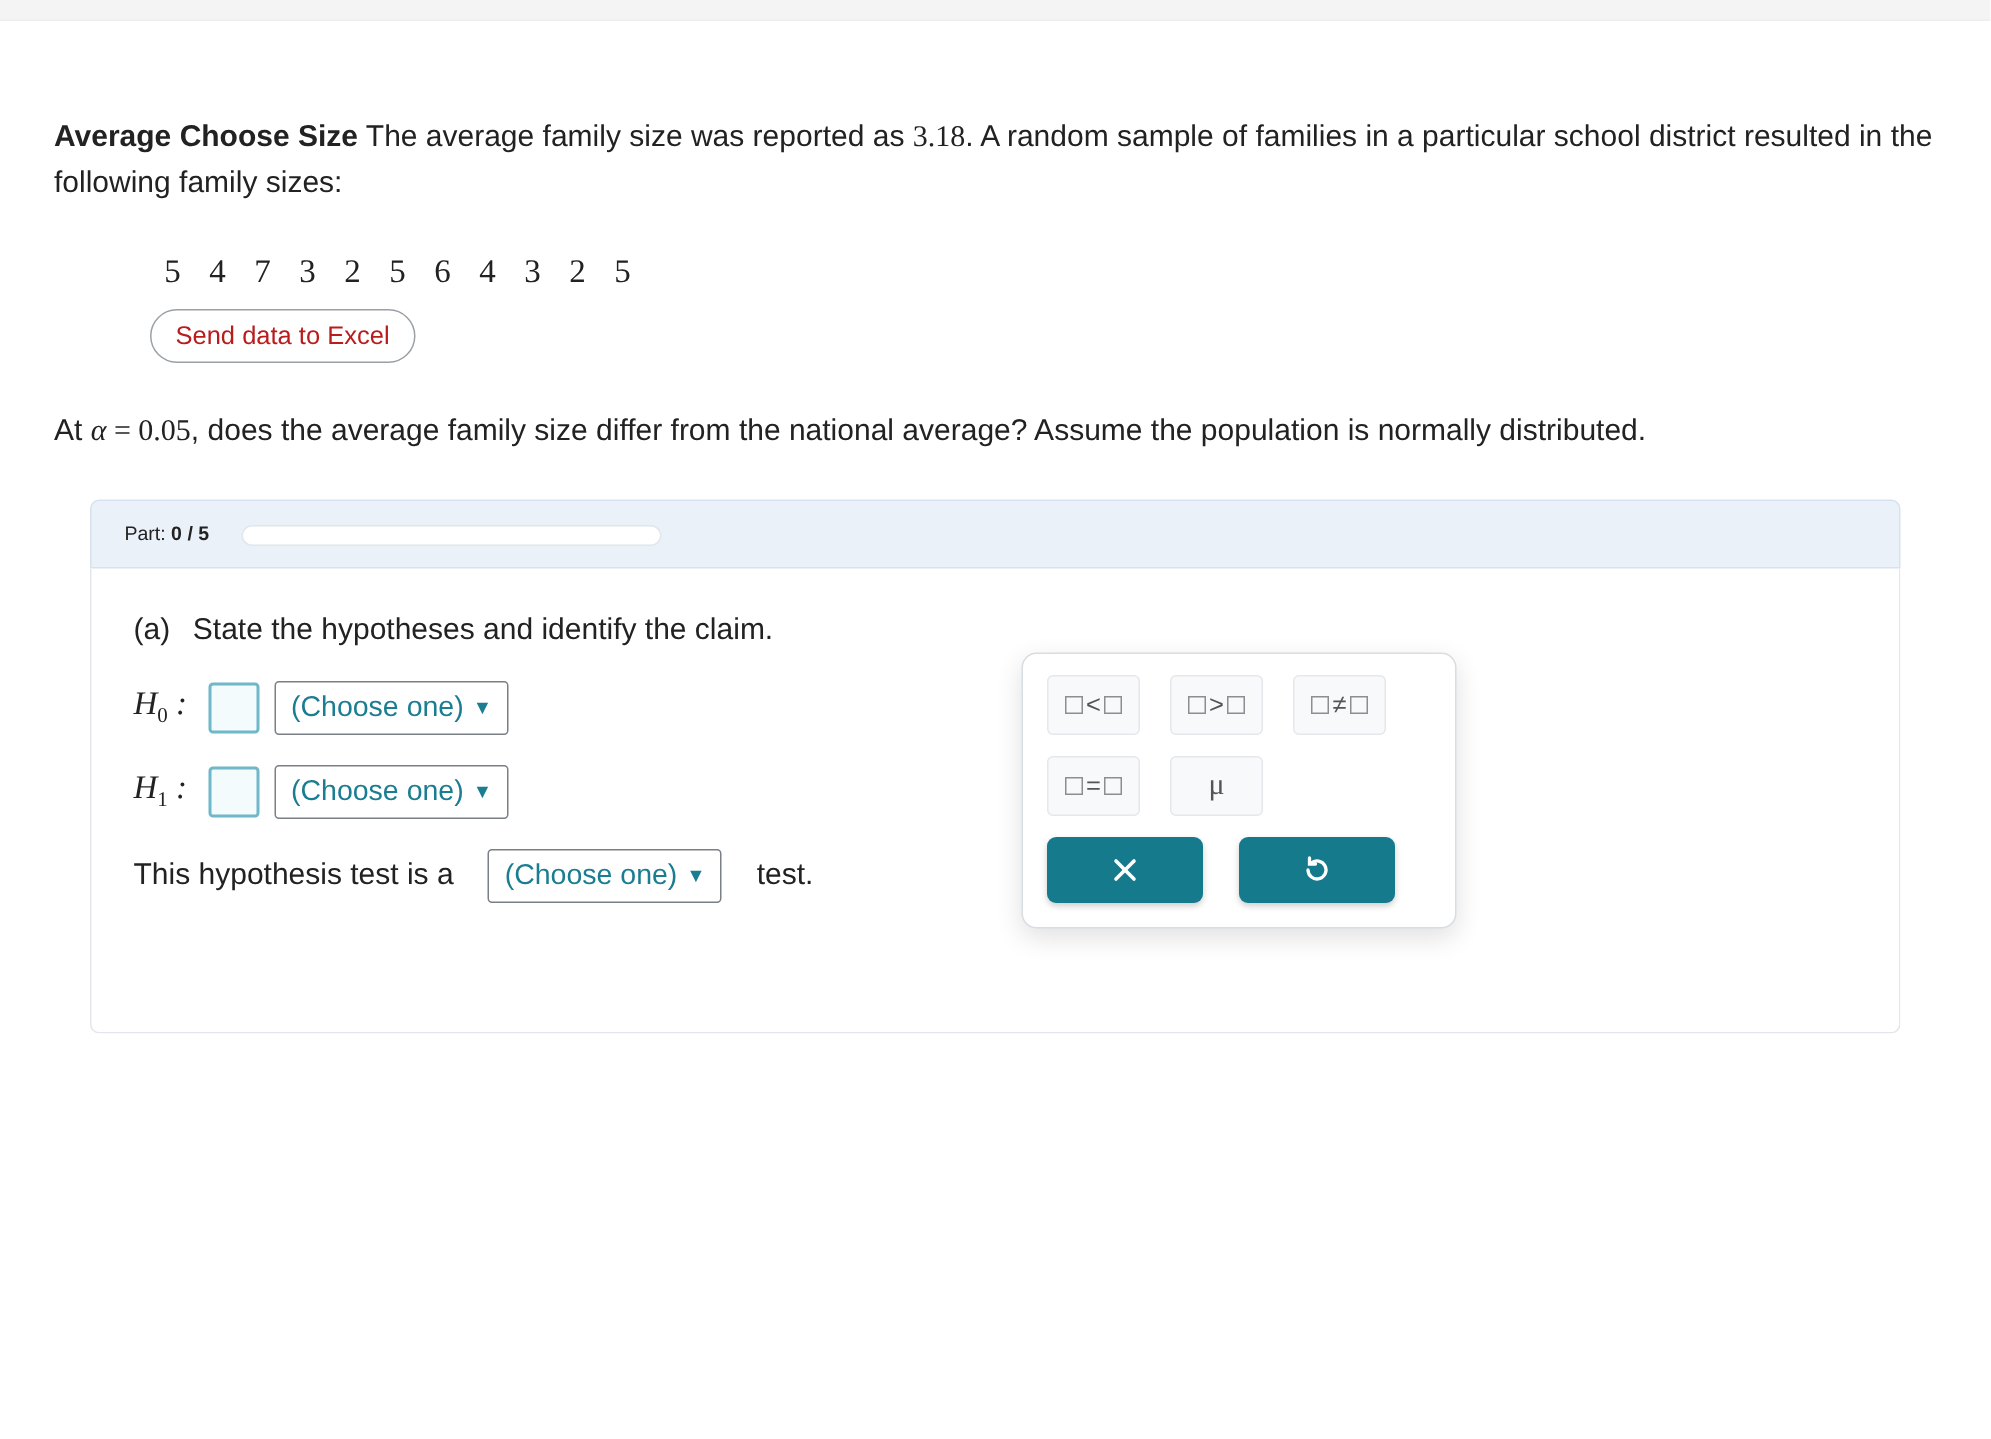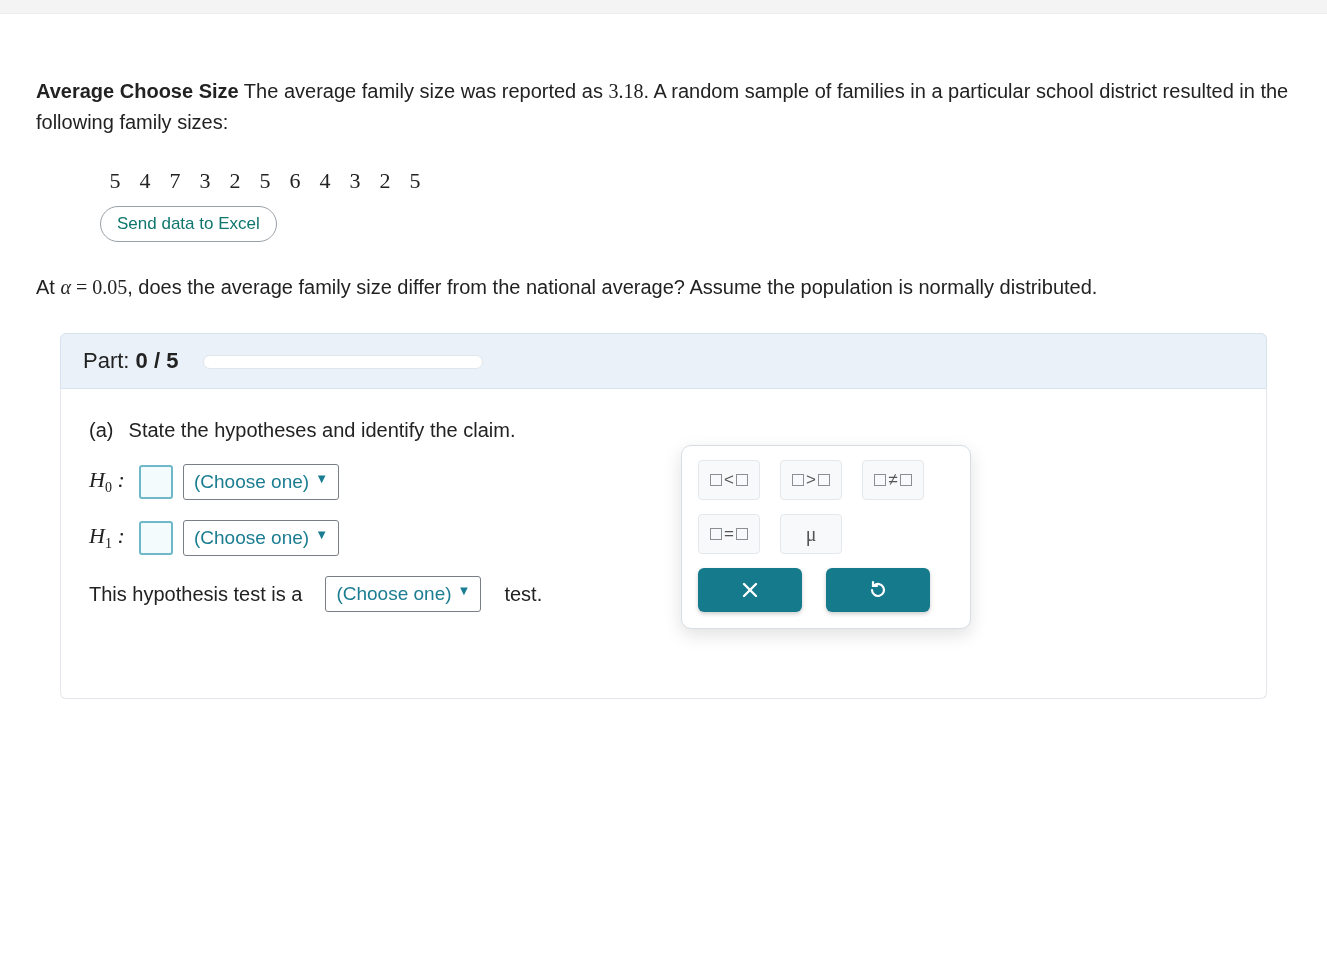--- a/index.html
+++ b/index.html
@@ -25,34 +25,34 @@
   .data-block { margin: 18px 0 10px 64px; }
   .data-row { font-family: Georgia, 'Times New Roman', serif; font-size: 22px; letter-spacing: 0; margin-top: 30px; }
   .data-row span { display: inline-block; width: 30px; text-align: center; }
   .send-excel {
     display: inline-block;
     margin-top: 12px;
     padding: 7px 16px;
     border: 1px solid #9aa0a6;
     border-radius: 18px;
     font-size: 17px;
-    color: #0f766e;
+    color: #b91c1c;
     background: #fff;
     cursor: pointer;
   }
   .question2 { margin-top: 30px; line-height: 1.55; }
   .alpha { font-family: Georgia, 'Times New Roman', serif; font-style: italic; }
 
   .parts-wrap { margin: 30px 24px 0 24px; }
   .part-progress {
     background: #eaf1f8;
     border: 1px solid #d6e2ee;
     border-radius: 6px 6px 0 0;
     padding: 14px 22px;
-    font-size: 22px;
+    font-size: 13px;
   }
   .part-progress b { font-weight: 700; }
   .progress-bar {
     display: inline-block;
     vertical-align: middle;
     width: 280px;
     height: 14px;
     background: #fff;
     border: 1px solid #e0e6ec;
     border-radius: 8px;
@@ -87,20 +87,21 @@
   }
   .choose-select {
     border: 1px solid #7a7f85;
     border-radius: 3px;
     padding: 6px 10px;
     font-size: 19px;
     color: #1b7d91;
     background: #fff;
     cursor: pointer;
     display: inline-flex;
+    align-items: center;
     gap: 6px;
   }
   .choose-select .tri { color: #1b7d91; font-size: 13px; }
   .test-line { margin-top: 18px; font-size: 20px; display:flex; align-items:center; gap:23px; flex-wrap:wrap;}
   
   .symbol-palette {
     position: absolute;
     left: 620px;
     top: 56px;
     border: 1px solid #d7dde2;

